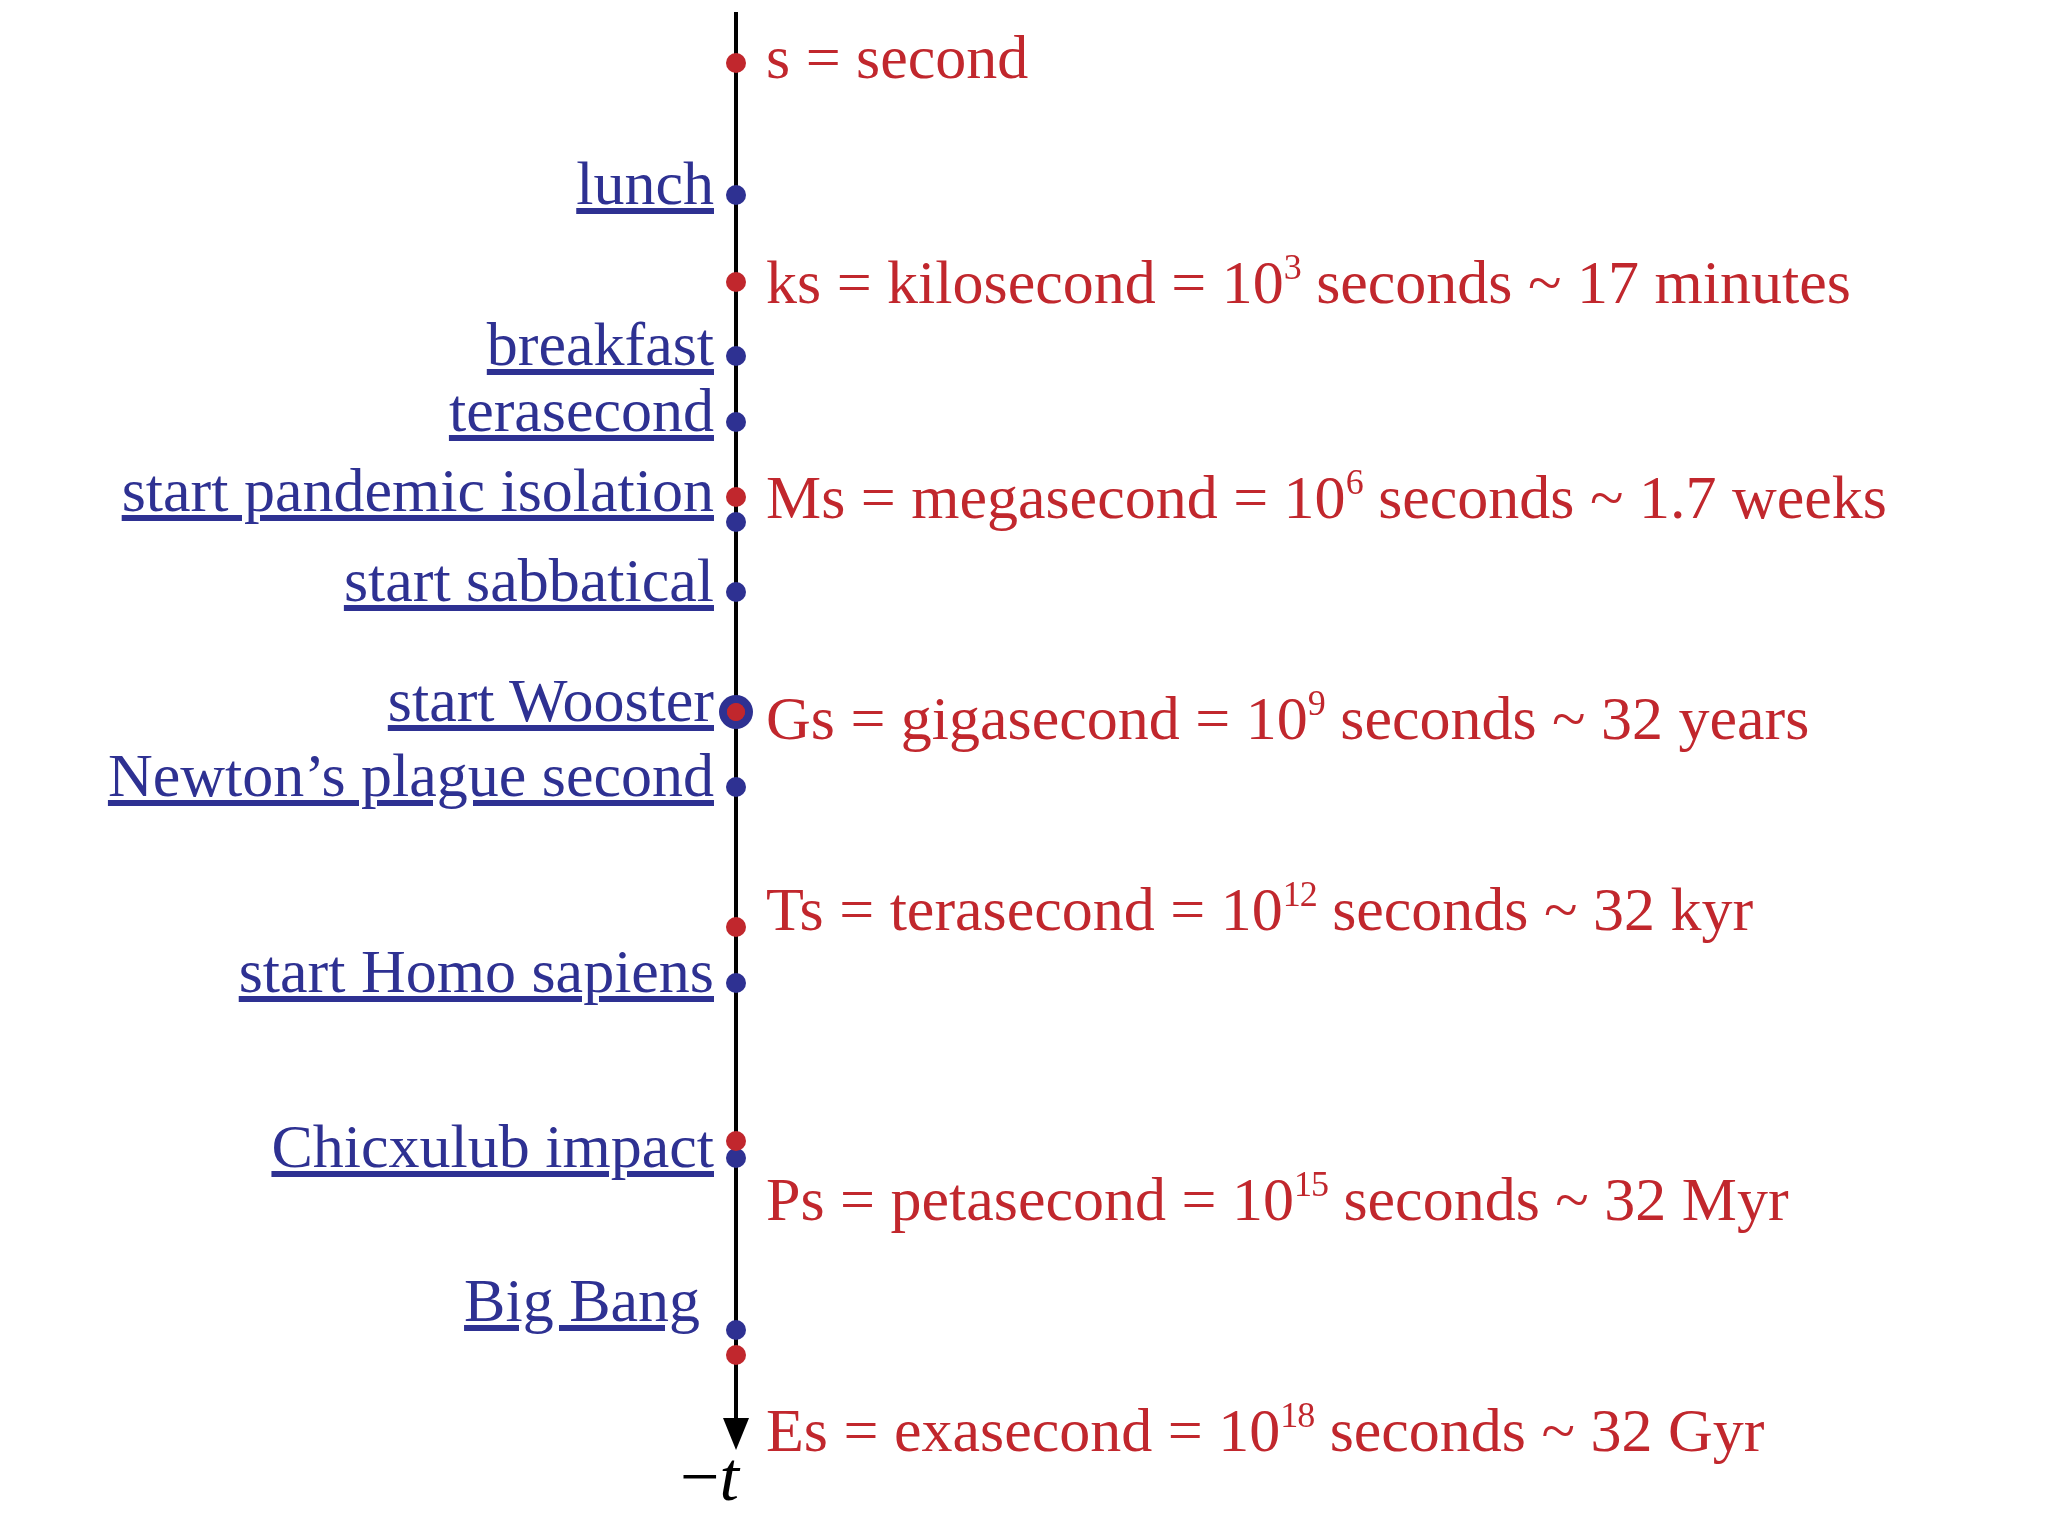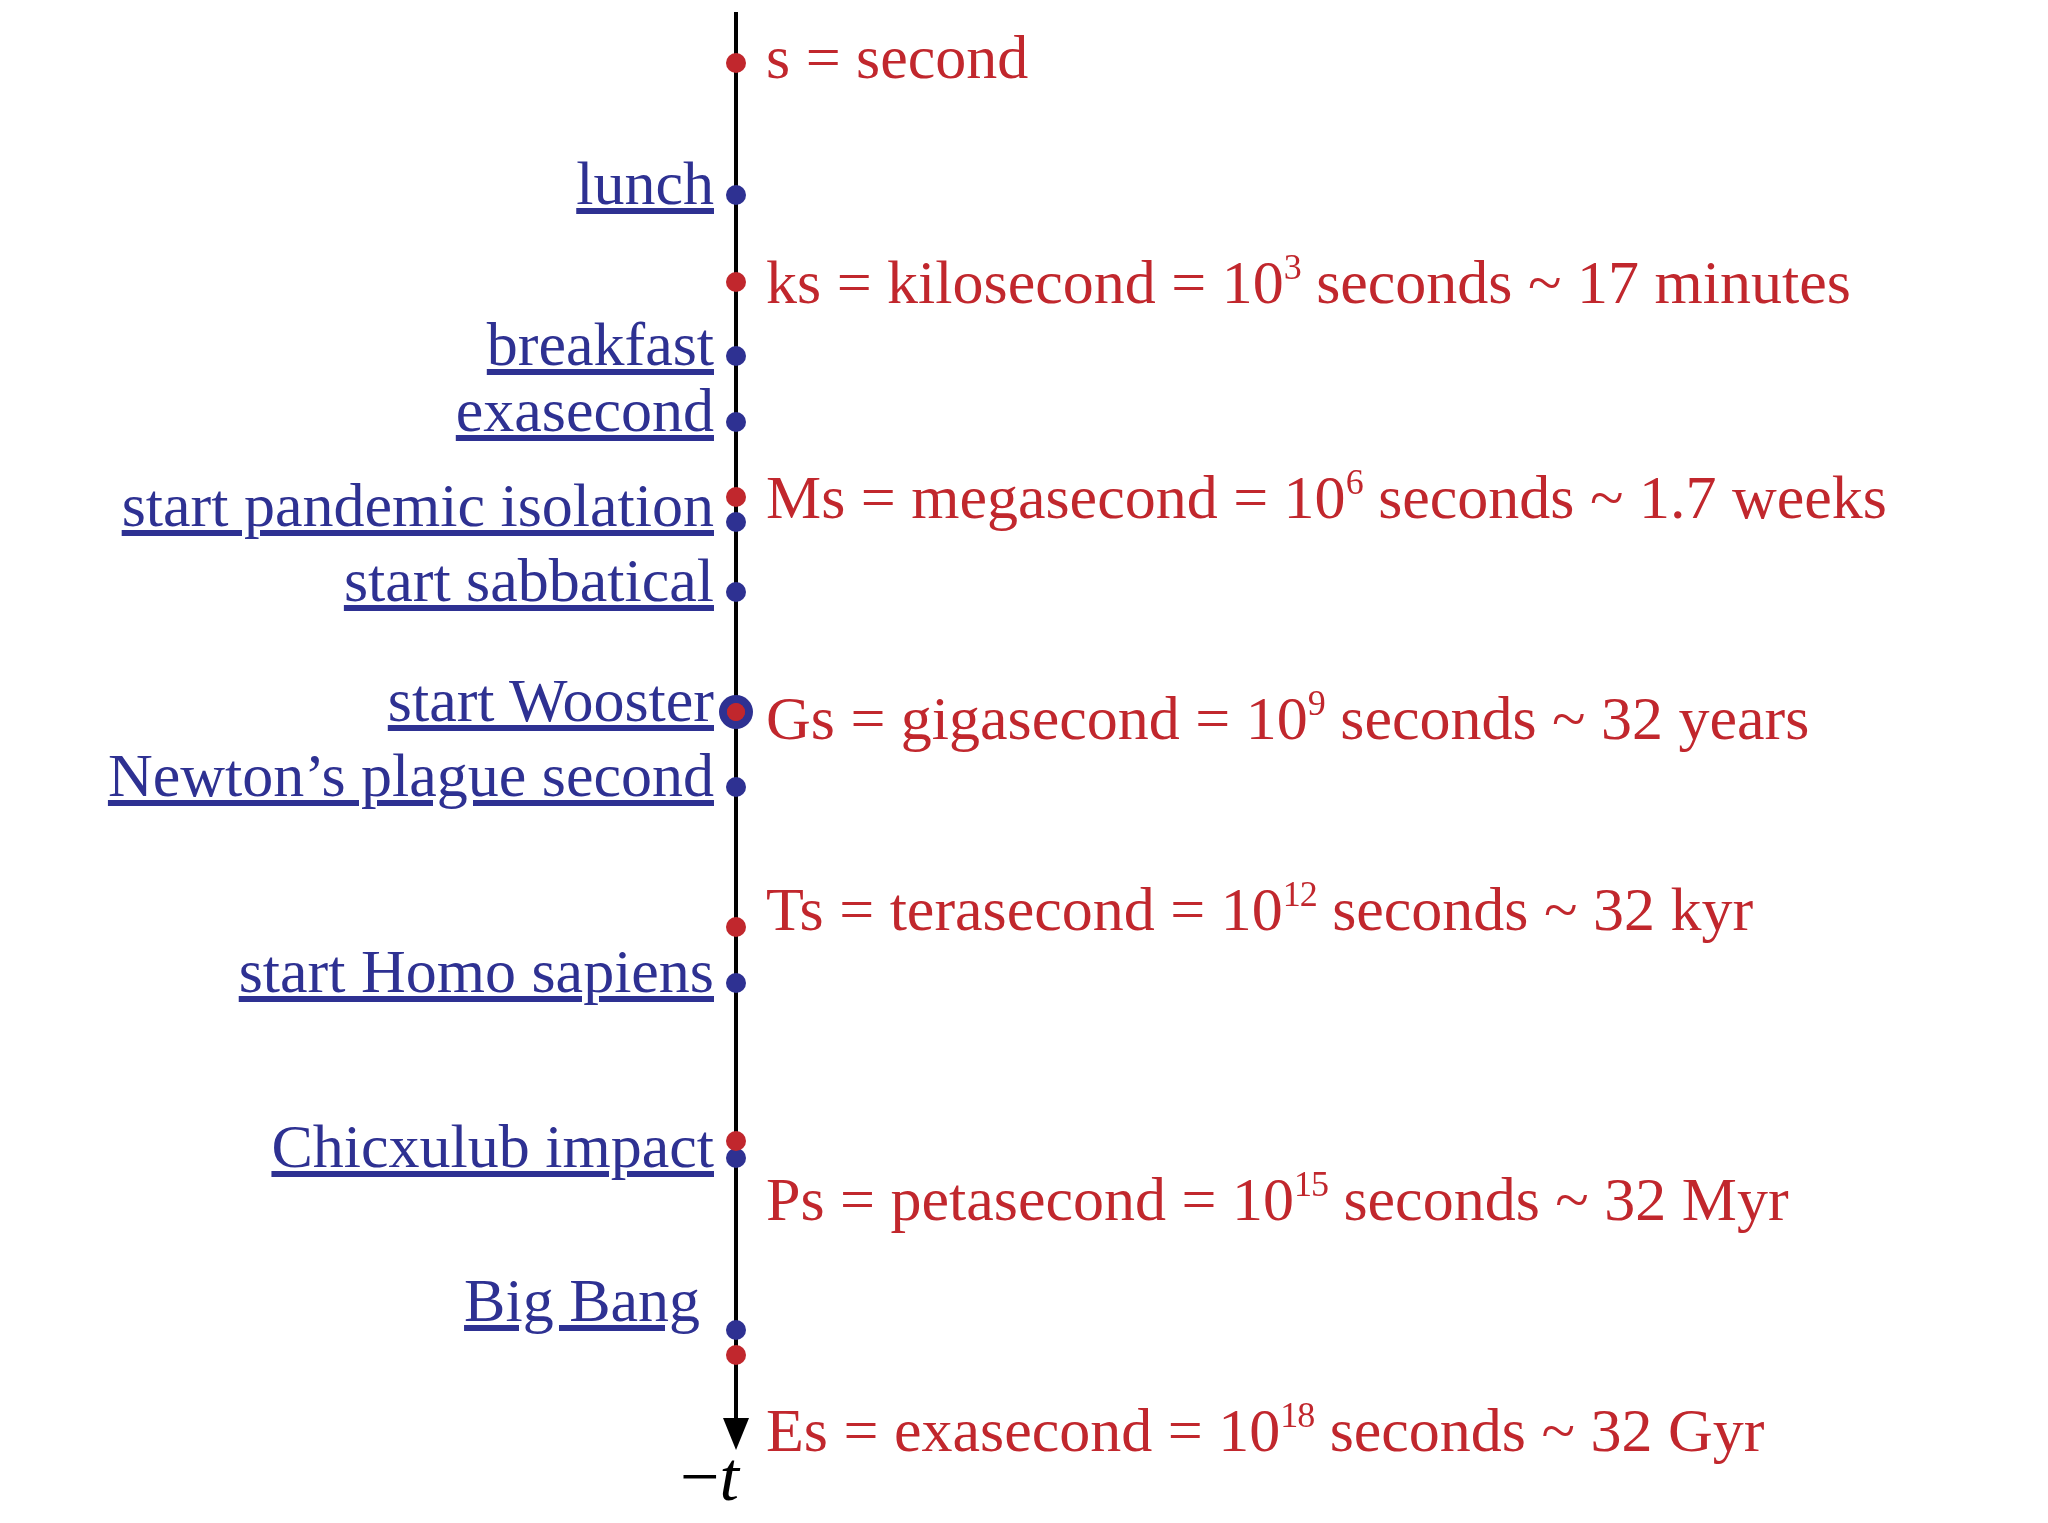--- a/index.html
+++ b/index.html
@@ -53,22 +53,22 @@
         <circle cx="736" cy="927" r="10" fill="#C1272D"></circle>
         <circle cx="736" cy="1141" r="10" fill="#C1272D"></circle>
         <circle cx="736" cy="1355" r="10" fill="#C1272D"></circle>
         <circle cx="736" cy="712" r="9" fill="#C1272D"></circle>
       </g>
   </svg>
 
   <div id="left-labels">
       <div class="lbl lbl-left" style="top: 151.758px;">lunch</div>
       <div class="lbl lbl-left" style="top: 312.758px;">breakfast</div>
-      <div class="lbl lbl-left" style="top: 378.758px;">exasecond</div>
-      <div class="lbl lbl-left" style="top: 474px;">start pandemic isolation</div>
+      <div class="lbl lbl-left" style="top: 378.758px;">terasecond</div>
+      <div class="lbl lbl-left" style="top: 459px;">start pandemic isolation</div>
       <div class="lbl lbl-left" style="top: 548.758px;">start sabbatical</div>
       <div class="lbl lbl-left" style="top: 668.758px;">start Wooster</div>
       <div class="lbl lbl-left" style="top: 743.758px;">Newton’s plague second</div>
       <div class="lbl lbl-left" style="top: 939.758px;">start Homo sapiens</div>
       <div class="lbl lbl-left" style="top: 1114.76px;">Chicxulub impact</div>
       <div class="lbl lbl-left" style="top: 1268.76px; right: 1348px;">Big Bang</div>
     </div>
   <div id="right-labels">
       <div class="lbl lbl-right" style="top: 26px;"><span>s = second</span></div>
       <div class="lbl lbl-right" style="top: 248.758px;"><span>ks = kilosecond = 10</span><span class="sup">3</span><span> seconds ~ 17 minutes</span></div>

